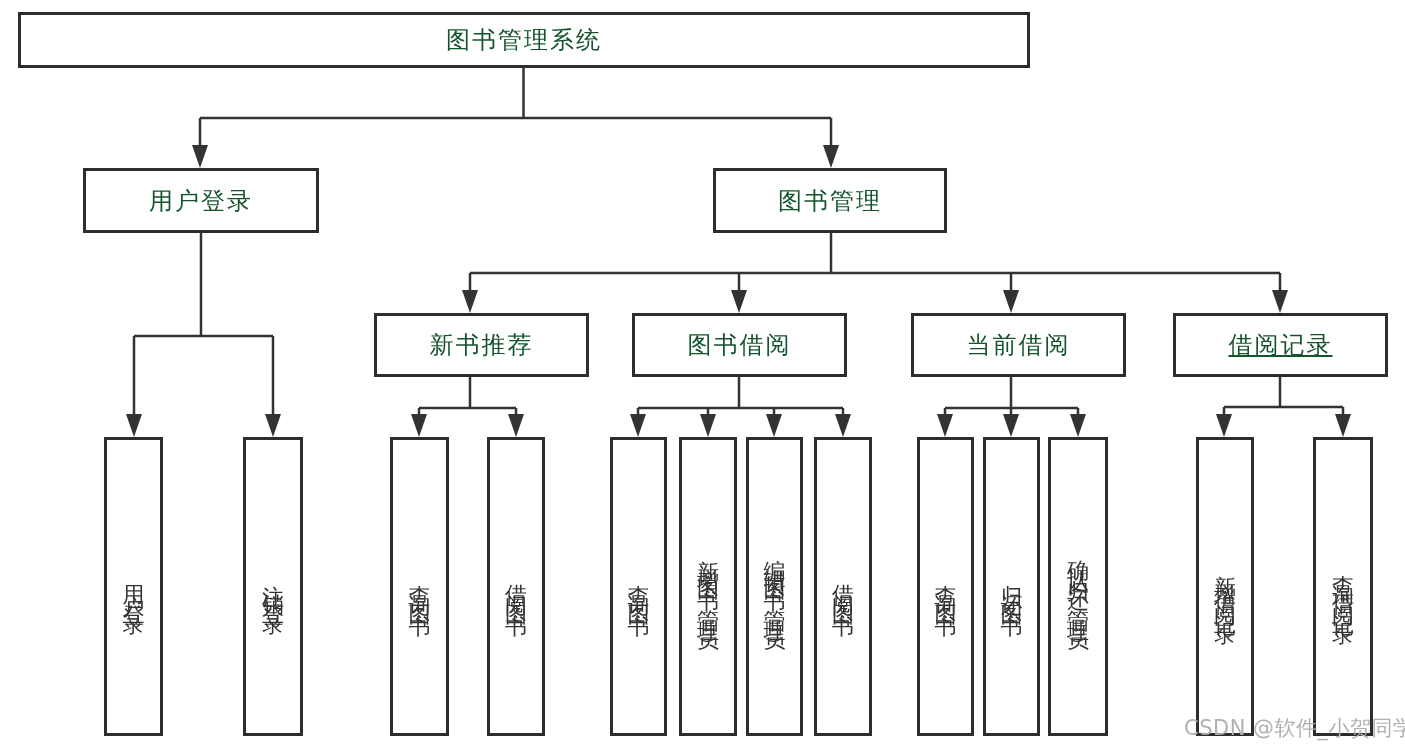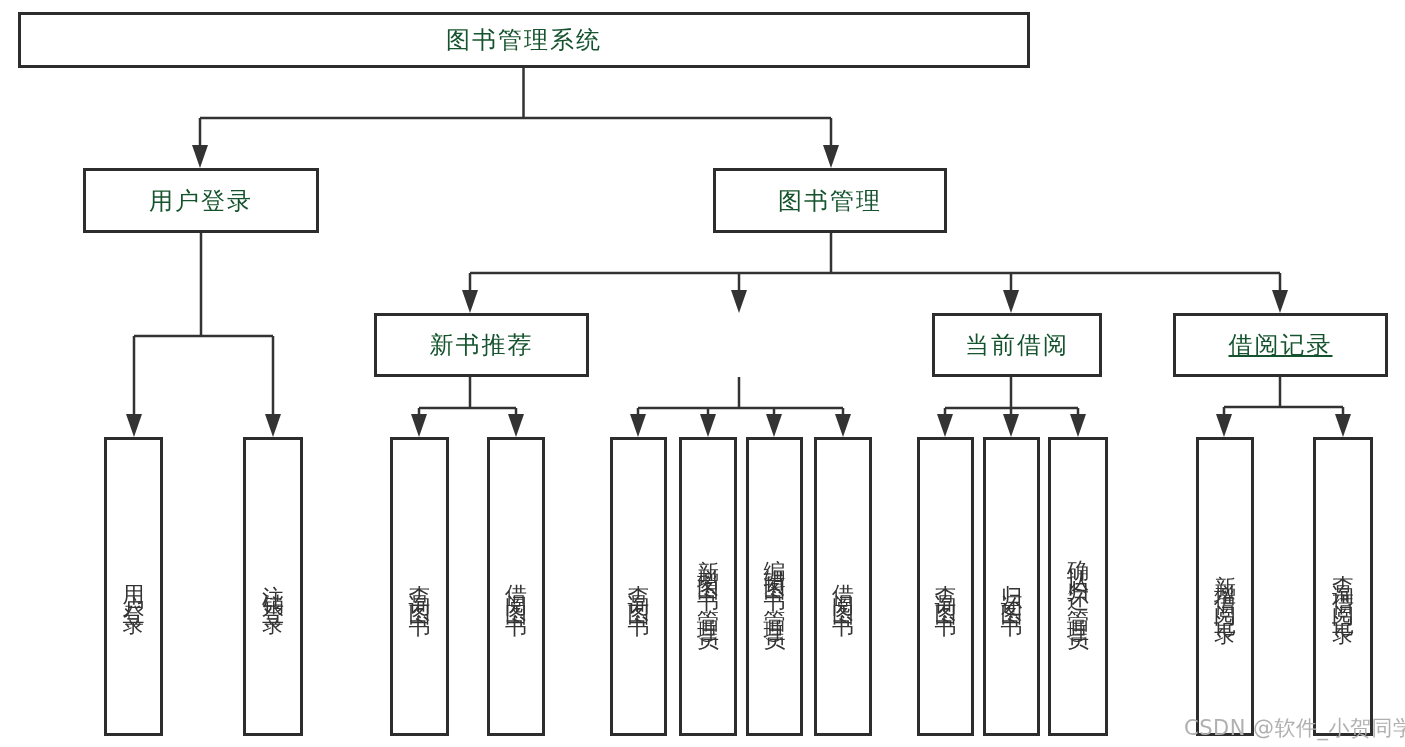--- a/index.html
+++ b/index.html
@@ -110,21 +110,24 @@
   <div class="hnode lv2" style="left:83px; width:236px;">
     <span>用户登录</span>
   </div>
   <div class="hnode lv2" style="left:713px; width:234px;font-family:Liberation Serif, serif;">
     <span>图书管理</span>
   </div>
 
   <div class="hnode lv3" style="left:363px; width:215px;margin-left:11px;">
     <span>新书推荐</span>
   </div>
-  <div class="hnode lv3" style="left:932px; width:170px;">
+  <div class="hnode lv3" style="left:632px; width:215px;">
+    <span>图书借阅</span>
+  </div>
+  <div class="hnode lv3" style="left:911px; width:215px;">
     <span>当前借阅</span>
   </div>
   <div class="hnode lv3" style="left:1173px; width:215px;text-decoration:underline;">
     <span>借阅记录</span>
   </div>
 
   <div class="leaf" style="left:104px; width:59px;">
     <span class="vtext">用户登录</span>
   </div>
   <div class="leaf" style="left:243px; width:60px;">

